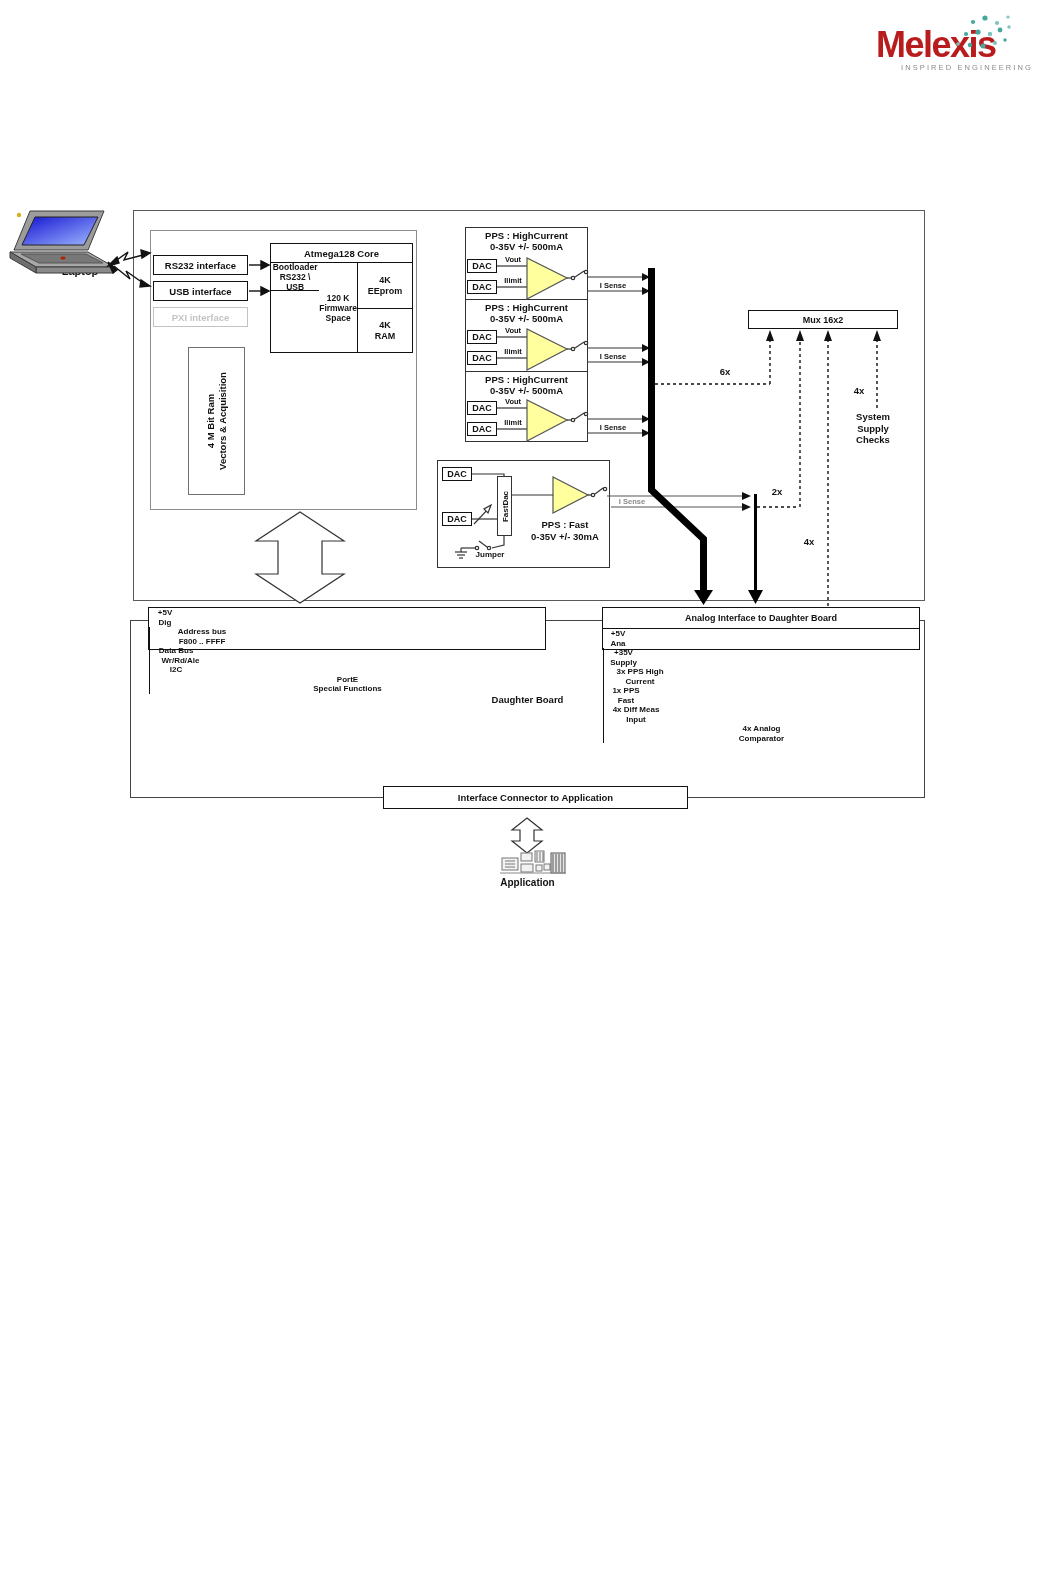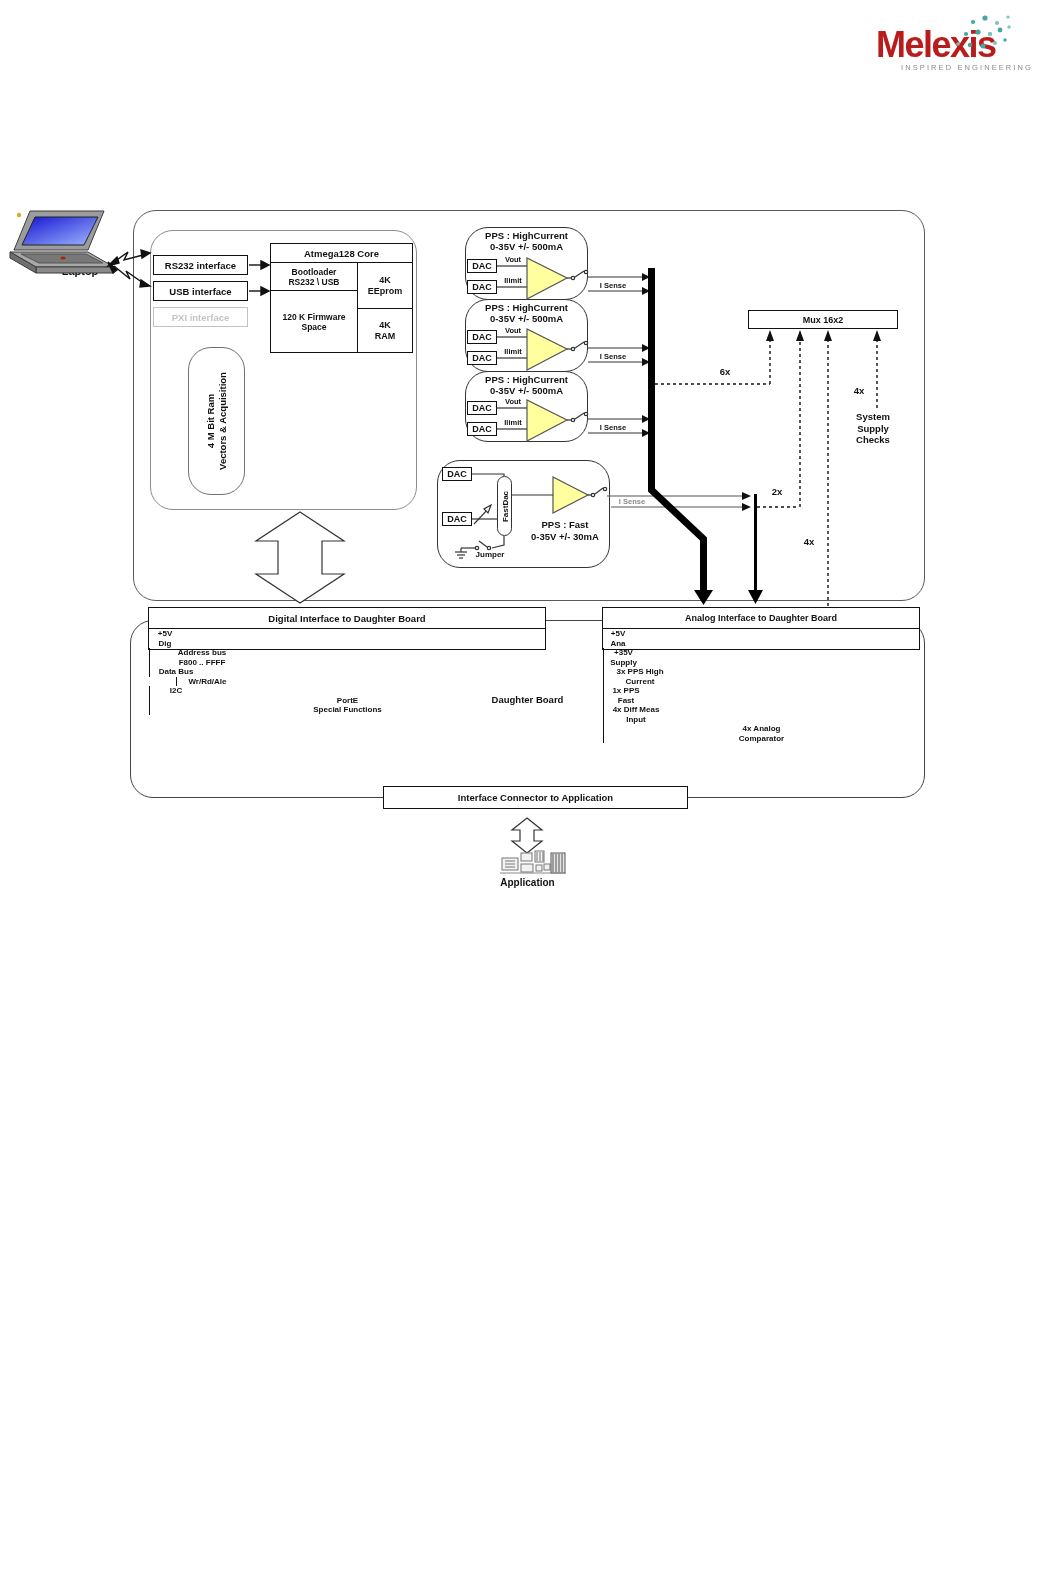--- a/index.html
+++ b/index.html
@@ -1,19 +1,19 @@
 <!DOCTYPE html>
 <html><head>
 <meta charset="utf-8">
 <style>
   html,body{margin:0;padding:0;background:#fff;}
   #stage{position:relative;width:1057px;height:1592px;background:#fff;overflow:hidden;
          font-family:"Liberation Sans",sans-serif;font-weight:bold;color:#111;}
   .box{position:absolute;box-sizing:border-box;background:#fff;border:1.5px solid #111;}
-  .thin{border-width:1px;border-radius:23px;}
+  .thin{border-width:1px;}
   .gray{border-color:#8c8c8c;}
   .ctr{display:flex;align-items:center;justify-content:center;text-align:center;}
   .pre{white-space:pre-line;}
   .lbl{position:absolute;box-sizing:border-box;text-align:center;}
   .tblRow{display:flex;flex-direction:column;height:100%;}
   .tblCell{box-sizing:border-box;border-left:1px solid #111;display:flex;align-items:center;justify-content:center;text-align:center;white-space:pre-line;font-size:8px;line-height:9.5px;}
   .tblCell:first-child{border-left:none;}
   svg{position:absolute;left:0;top:0;pointer-events:none;}
 </style>
 </head>
@@ -34,21 +34,21 @@
   <div class="box ctr" style="left:153px;top:281px;width:95px;height:20px;font-size:9.5px;">
     <span>USB interface</span>
   </div>
   <div class="box ctr" style="left:153px;top:307px;width:95px;height:20px;font-size:9.5px;border-color:#c3c3c3;color:#c3c3c3;">
     <span>PXI interface</span>
   </div>
 
   <div class="box" style="left:270px;top:243px;width:143px;height:110px;">
     <div class="ctr" style="height:18px;border-bottom:1px solid #111;font-size:9.5px;">Atmega128 Core</div>
     <div style="display:flex;height:89px;">
-      <div style="width:86px;display:flex;flex-direction:column;">
+      <div style="width:86px;display:flex;flex-direction:row;">
         <div class="ctr pre" style="height:27px;border-bottom:1px solid #111;font-size:8.5px;line-height:10px;">Bootloader
 RS232 \ USB</div>
         <div class="ctr pre" style="flex:1;font-size:8.5px;line-height:10px;">120 K Firmware
 Space</div>
       </div>
       <div style="width:54px;border-left:1px solid #111;display:flex;flex-direction:column;">
         <div class="ctr pre" style="height:45px;border-bottom:1px solid #111;font-size:9px;line-height:10.5px;">4K
 EEprom</div>
         <div class="ctr pre" style="flex:1;font-size:9px;line-height:10.5px;">4K
 RAM</div>
@@ -111,28 +111,27 @@
   <div class="box thin ctr" style="left:497px;top:476px;width:15px;height:60px;border-color:#333;">
     <span style="transform:rotate(-90deg);width:56px;font-size:8px;text-align:center;display:block;flex:none;">FastDac</span>
   </div>
   <div class="lbl" style="left:468px;top:550px;width:44px;font-size:8px;">Jumper</div>
   <div class="lbl" style="left:615px;top:497px;width:34px;font-size:7.5px;color:#8a8a8a;">I Sense</div>
 
   <div class="box thin" style="left:130px;top:620px;width:795px;height:178px;border-color:#444;background:transparent;"></div>
   <div class="lbl" style="left:460px;top:694px;width:135px;font-size:9.5px;">Daughter Board</div>
 
   <div class="box" style="left:148px;top:607px;width:398px;height:43px;">
-    <div class="ctr" style="height:20px;border-bottom:1px solid #111;font-size:9.5px;">Digital Interface to Daughter Board</div>
     <div class="tblRow" style="height:20px;">
       <div class="tblCell" style="width:32px;">+5V
 Dig</div>
       <div class="tblCell" style="width:105px;">Address bus
 F800 .. FFFF</div>
       <div class="tblCell" style="width:53px;">Data Bus</div>
-      <div class="tblCell" style="width:62px;margin-left:27px;">Wr/Rd/Ale</div>
+      <div class="tblCell" style="width:62px;">Wr/Rd/Ale</div>
       <div class="tblCell" style="width:53px;">I2C</div>
       <div class="tblCell" style="flex:1;">PortE
 Special Functions</div>
     </div>
   </div>
 
   <div class="box" style="left:602px;top:607px;width:318px;height:43px;">
     <div class="ctr" style="height:20px;border-bottom:1px solid #111;font-size:9px;">Analog Interface to Daughter Board</div>
     <div class="tblRow" style="height:20px;">
       <div class="tblCell" style="width:30px;">+5V

